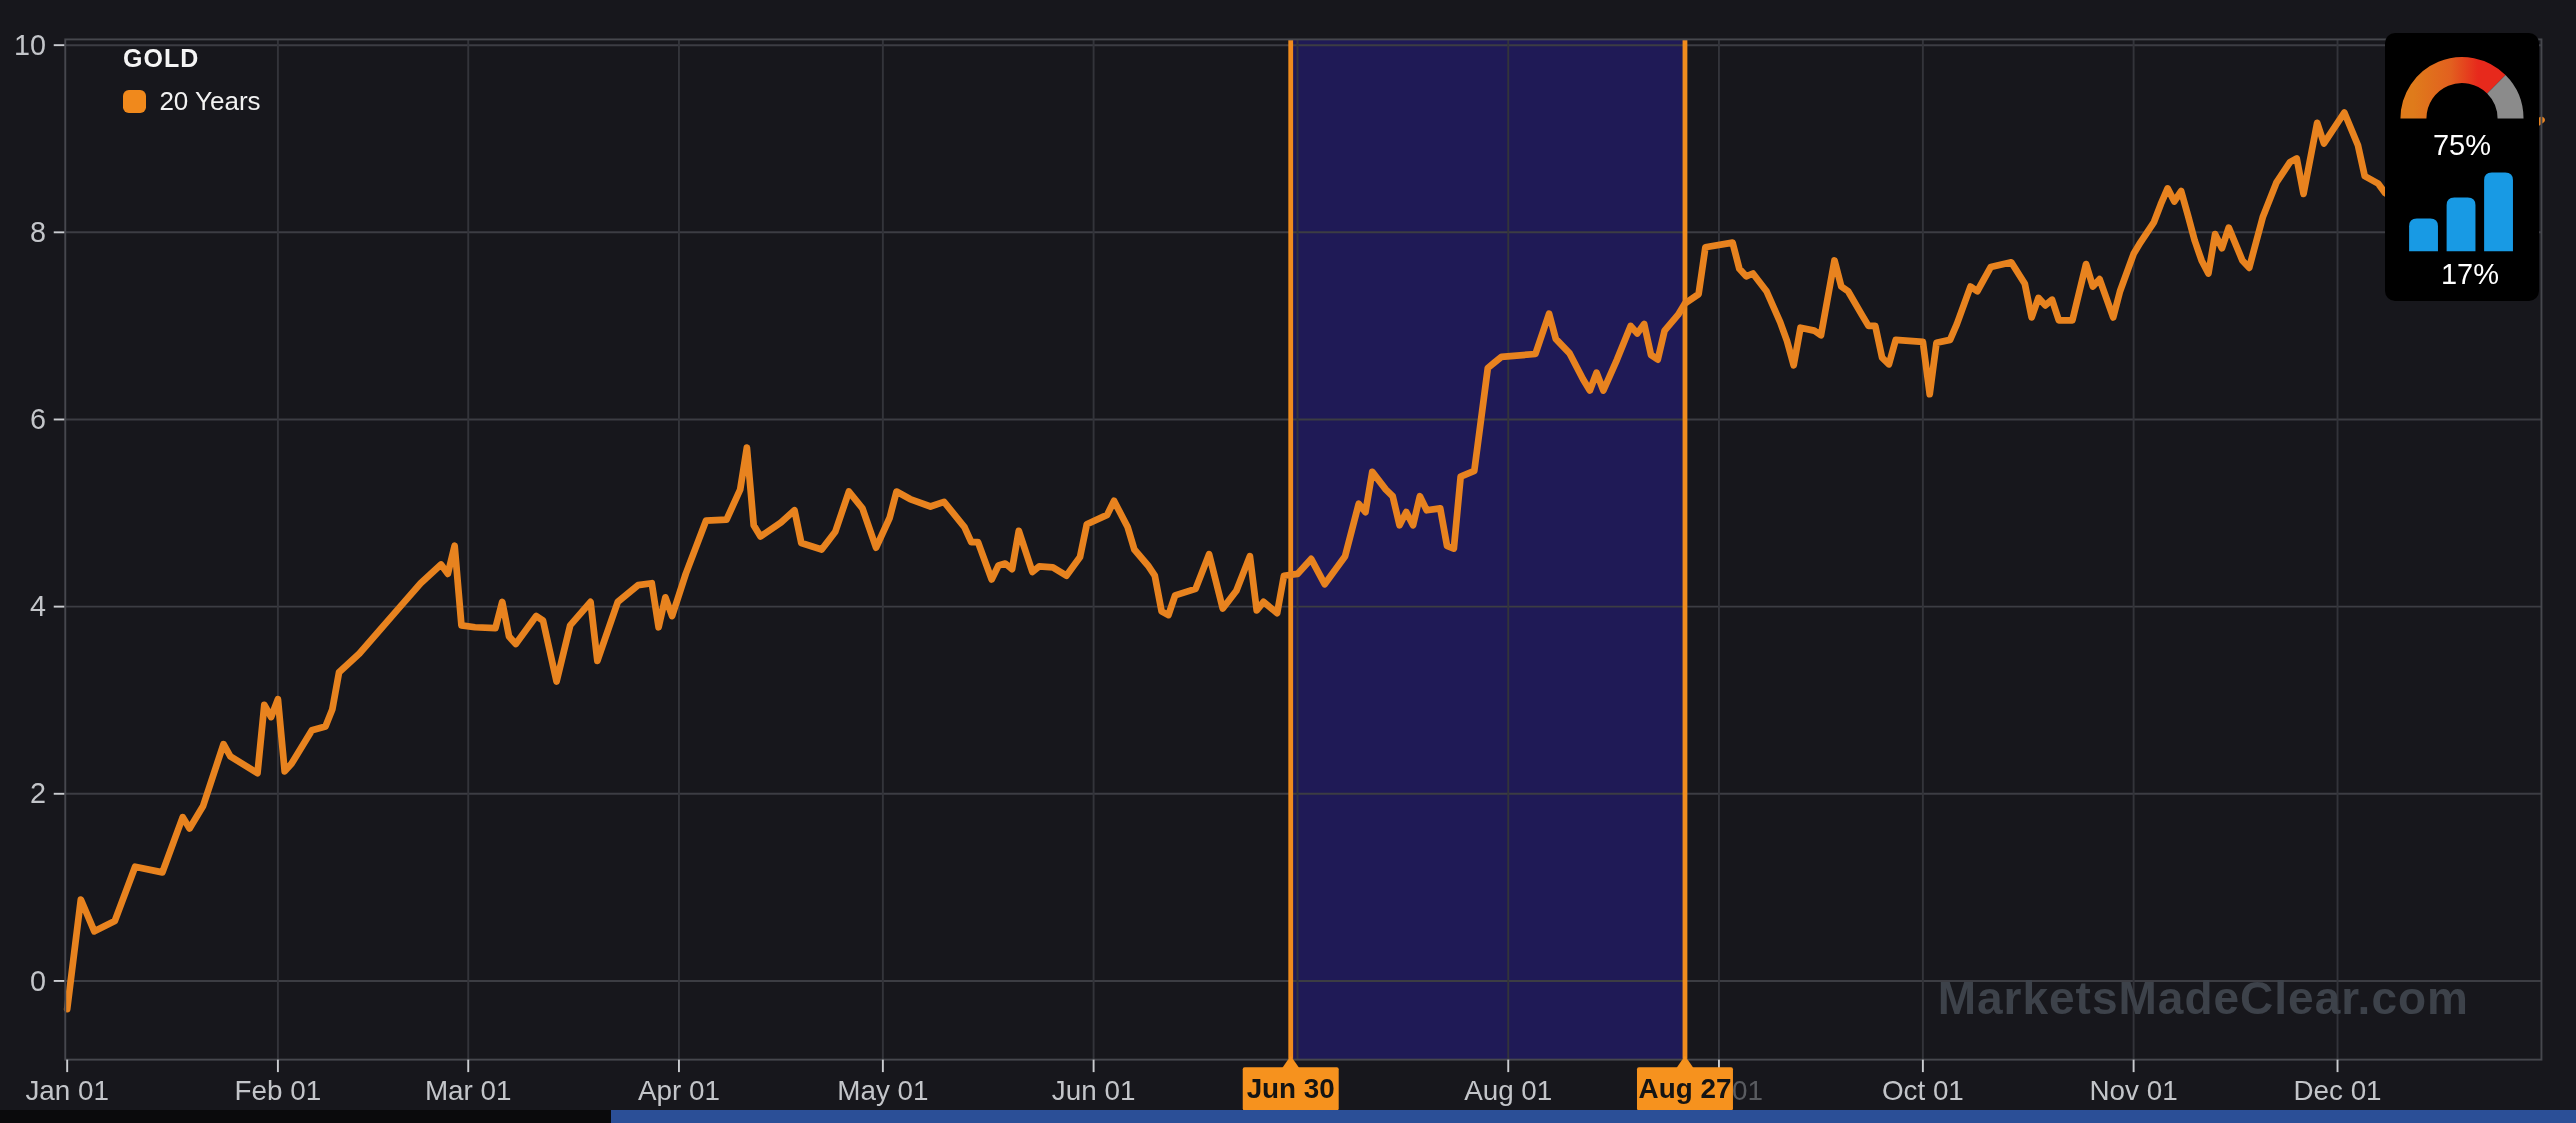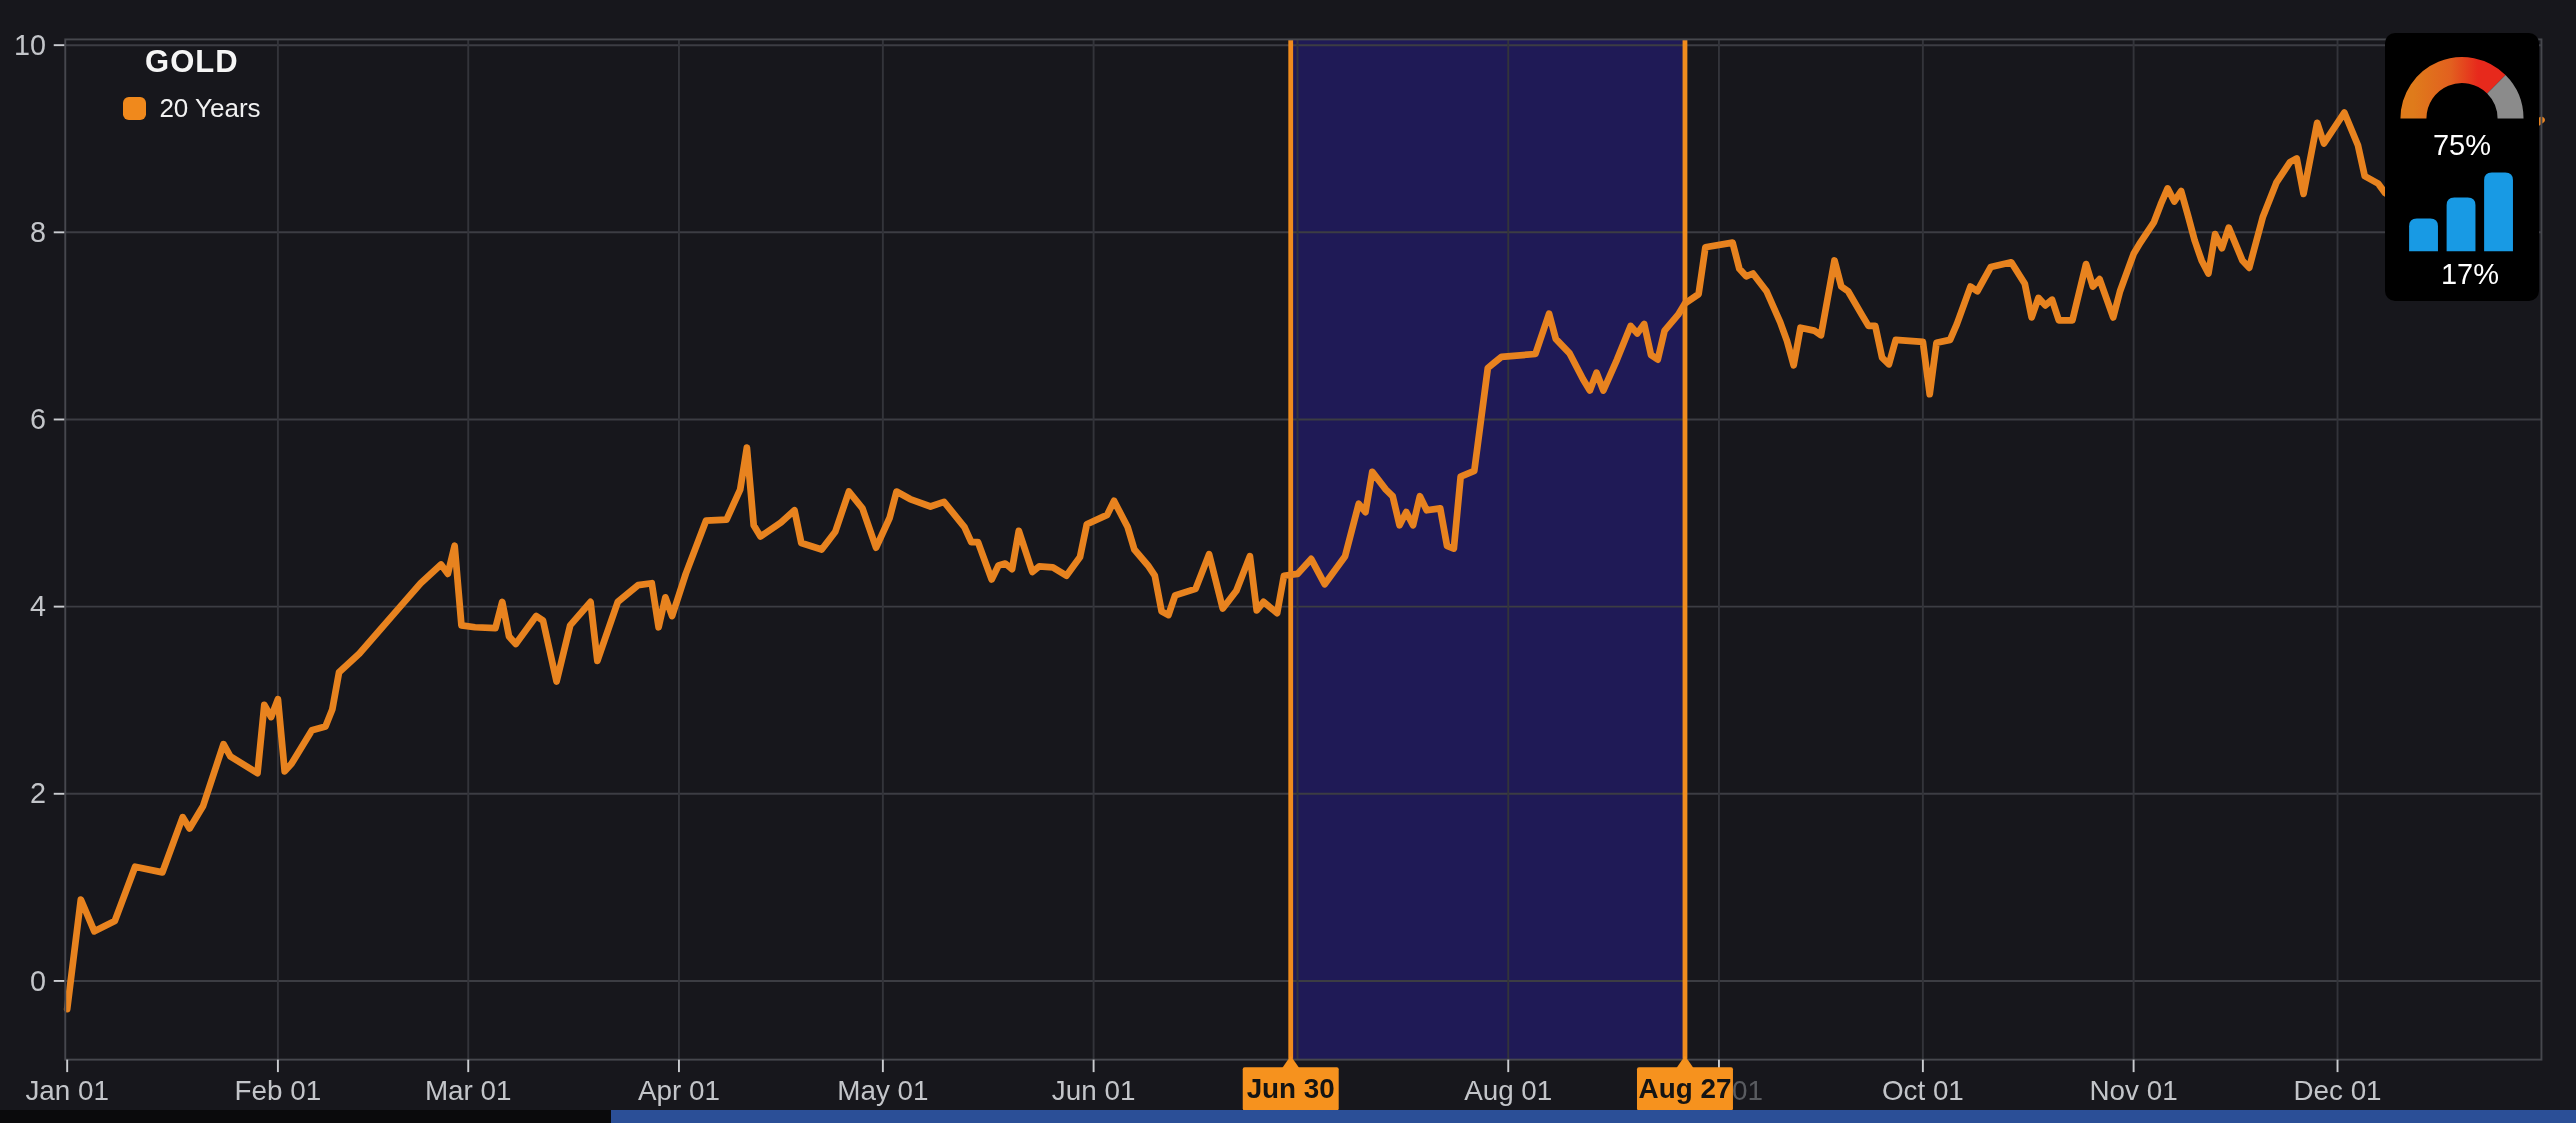--- a/index.html
+++ b/index.html
@@ -1,21 +1,21 @@
 <!DOCTYPE html>
 <html><head>
 <meta charset="utf-8">
 <style>
   html,body{margin:0;padding:0;background:#17171c;}
   body{width:2576px;height:1124px;position:relative;overflow:hidden;
        font-family:"Liberation Sans", sans-serif;}
   .chart-root{position:absolute;inset:0;}
   #chart-svg{position:absolute;left:0;top:0;}
   .legend{position:absolute;left:123px;top:44px;z-index:5;}
-  .legend-title{color:#f5f5f5;font-size:31px;font-weight:bold;letter-spacing:1px;text-align:center;}
+  .legend-title{color:#f5f5f5;font-size:25px;font-weight:bold;letter-spacing:1px;}
   .legend-row{display:flex;align-items:center;margin-top:13.4px;cursor:pointer;}
   .legend-swatch{width:23px;height:23px;border-radius:5.8px;background:#f0891c;margin-right:13.4px;}
   .legend-label{color:#f2f2f2;font-size:26px;}
   .watermark{position:absolute;right:107px;top:971px;z-index:4;
              color:#3d424a;font-size:46px;font-weight:bold;letter-spacing:1px;}
   .widget{position:absolute;left:2385px;top:33px;width:154px;height:268px;
           background:#000;border-radius:10px;z-index:10;}
   .widget-gauge-svg{position:absolute;left:0;top:0;}
   .gauge-value{position:absolute;left:0;top:96px;width:154px;text-align:center;
                color:#fff;font-size:29px;}
@@ -100,20 +100,21 @@
     </svg>
 
   <div class="legend">
     <div class="legend-title">GOLD</div>
     <div class="legend-row">
       <span class="legend-swatch"></span>
       <span class="legend-label">20 Years</span>
     </div>
   </div>
 
+  <div class="watermark">MarketsMadeClear.com</div>
 
   <div class="widget">
     <svg class="widget-gauge-svg" id="gauge-svg" width="154" height="125" viewBox="0 0 160 130">
         <defs>
           <linearGradient id="gaugeGrad" x1="0" y1="0" x2="1" y2="0">
             <stop offset="0%" stop-color="#df7b1b"></stop>
             <stop offset="45%" stop-color="#e2601f"></stop>
             <stop offset="78%" stop-color="#e7291c"></stop>
             <stop offset="100%" stop-color="#e7291c"></stop>
           </linearGradient>

